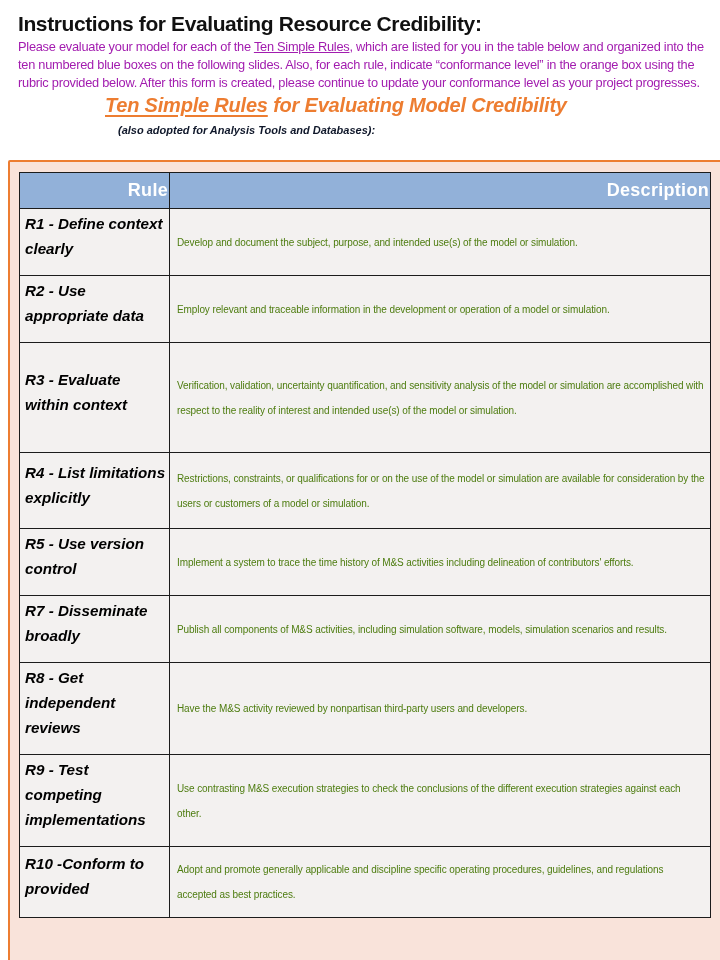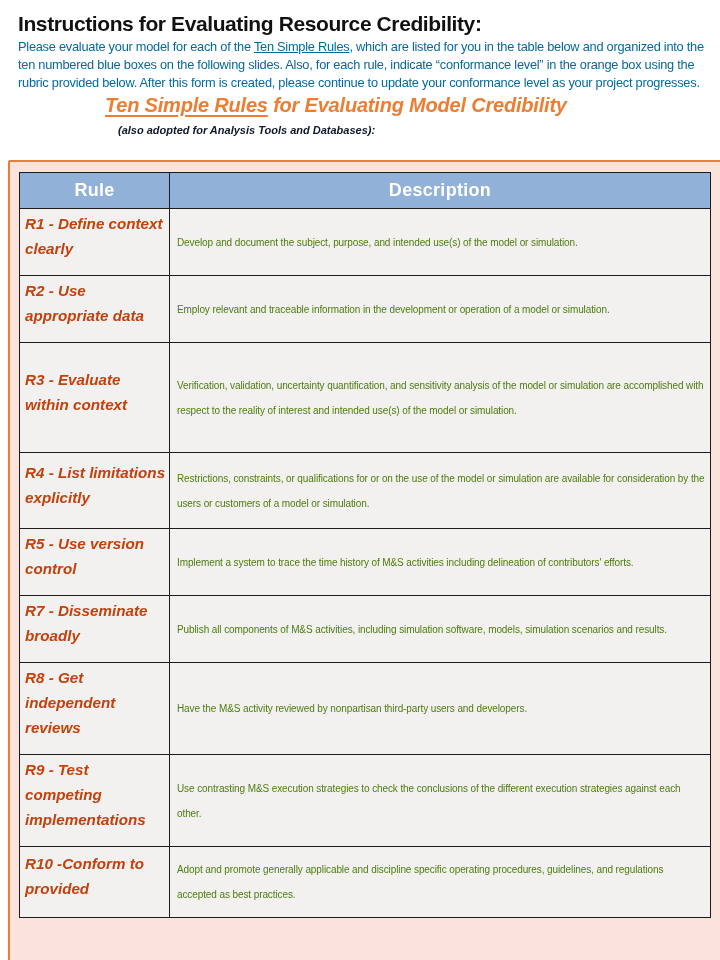--- a/index.html
+++ b/index.html
@@ -6,21 +6,21 @@
   body{
     width:720px;height:960px;overflow:hidden;background:#ffffff;
     font-family:"Liberation Sans",sans-serif;color:#1a1a1a;position:relative;
   }
   
   .doc-header{position:absolute;top:0;left:0;width:720px;height:156px;overflow:hidden;}
   .doc-title{
     margin:12px 0 2px 18px;font-size:21px;font-weight:bold;letter-spacing:-0.4px;color:#111;
   }
   .doc-paragraph{
-    margin:2px 14px 0 18px;font-size:12.8px;line-height:18px;letter-spacing:-0.25px;color:#0369a1;
+    margin:2px 14px 0 18px;font-size:12.8px;line-height:18px;letter-spacing:-0.25px;color:#a21caf;
   }
   .doc-paragraph .u{text-decoration:underline;}
   .orange-title{
     margin:2px 0 0 105px;font-size:20px;font-weight:bold;font-style:italic;
     color:#ED7D31;letter-spacing:-0.2px;
   }
   .orange-title .u{text-decoration:underline;text-decoration-thickness:2px;text-underline-offset:3px;}
   .orange-subtitle{
     margin:7px 0 7px 118px;font-size:11px;font-weight:bold;font-style:italic;color:#0f172a;
   }
@@ -31,26 +31,26 @@
     padding:10px 9px 8px 9px;box-sizing:content-box;
   }
   table.rules{
     width:100%;border-collapse:collapse;table-layout:fixed;background:#F3F1F0;
   }
   table.rules th,table.rules td{
     border:1.6px solid #1c1c1c;vertical-align:middle;
   }
   table.rules th{
     background:#92B1D9;color:#ffffff;font-size:18px;font-weight:bold;
-    text-align:center;height:33px;letter-spacing:0.3px;
+    text-align:right;height:33px;letter-spacing:0.3px;
   }
   col.c-rule{width:150px;}
   td.rule{
     font-weight:bold;font-style:italic;font-size:15.2px;line-height:25px;
-    padding:2px 2px 14px 5px;color:#c2410c;
+    padding:2px 2px 14px 5px;color:#000000;
   }
   td.desc{
     font-size:10px;line-height:25px;padding:2px 5px 2px 7px;color:#4d7c0f;letter-spacing:-0.1px;
   }
 </style>
 </head>
 <body>
 
 <div class="doc-header">
   <div class="doc-title">Instructions for Evaluating Resource Credibility:</div>

